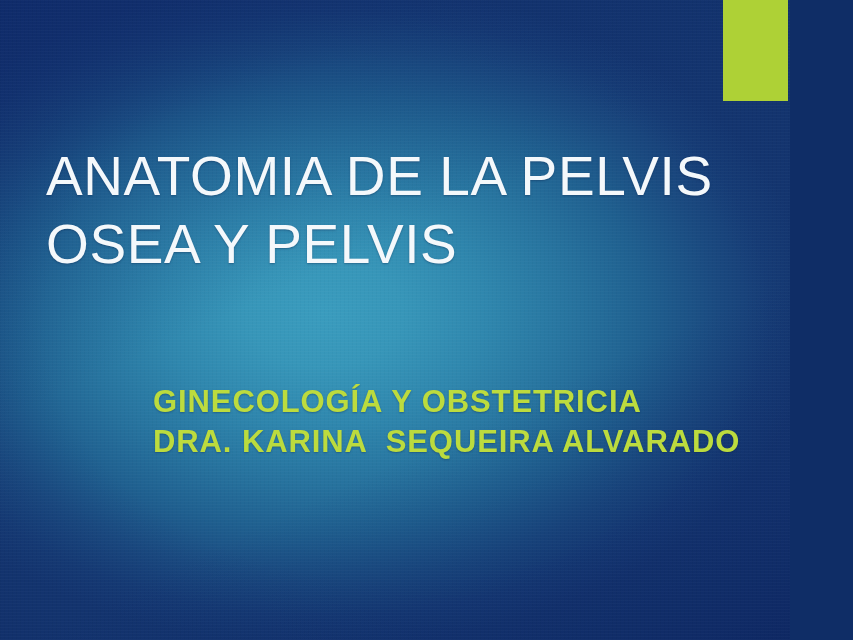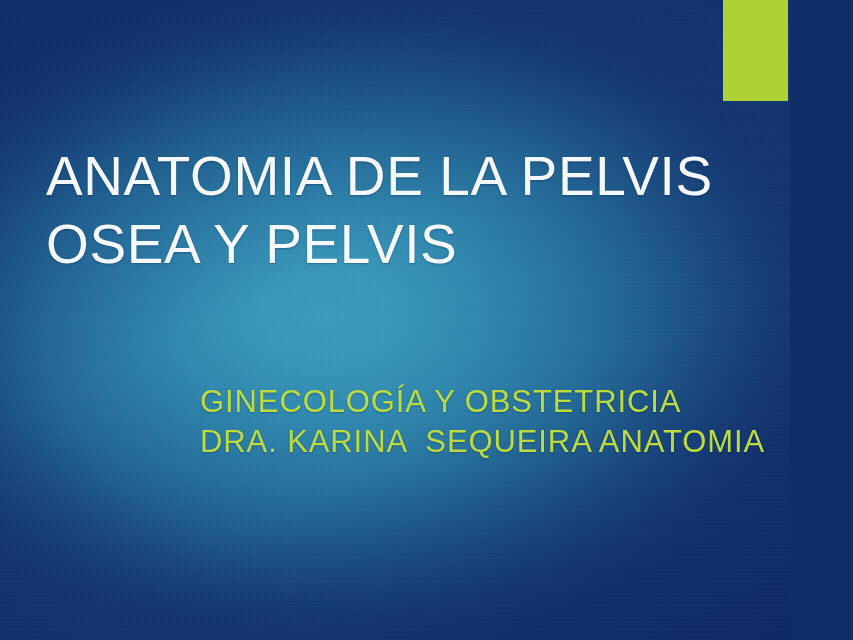--- a/index.html
+++ b/index.html
@@ -96,25 +96,24 @@
   .subtitle-block {
     position: absolute;
     left: 153px;
     top: 382px;
     width: 660px;
   }
   .subtitle-line {
     color: #bcdb3e;
     font-size: 31px;
     line-height: 40px;
-    font-weight: 400;
+    font-weight: 700;
     letter-spacing: 0.9px;
     white-space: pre;
     text-shadow: 0 1px 2px rgba(8,28,70,0.30);
-    margin-left: 47px;
   }
 </style>
 </head>
 <body>
 
 <div class="slide">
 
   <div class="bg-base"></div>
   <div class="bg-corner-dark"></div>
   <div class="bg-topleft-dark"></div>
@@ -122,16 +121,16 @@
 
   <div class="accent-block"></div>
 
   <div class="title-block">
     <div class="title-line">ANATOMIA DE LA PELVIS</div>
     <div class="title-line">OSEA Y PELVIS</div>
   </div>
 
   <div class="subtitle-block">
     <div class="subtitle-line">GINECOLOGÍA Y OBSTETRICIA</div>
-    <div class="subtitle-line">DRA. KARINA  SEQUEIRA ANATOMIA</div>
+    <div class="subtitle-line">DRA. KARINA  SEQUEIRA ALVARADO</div>
   </div>
 
 </div>
 
 </body></html>

